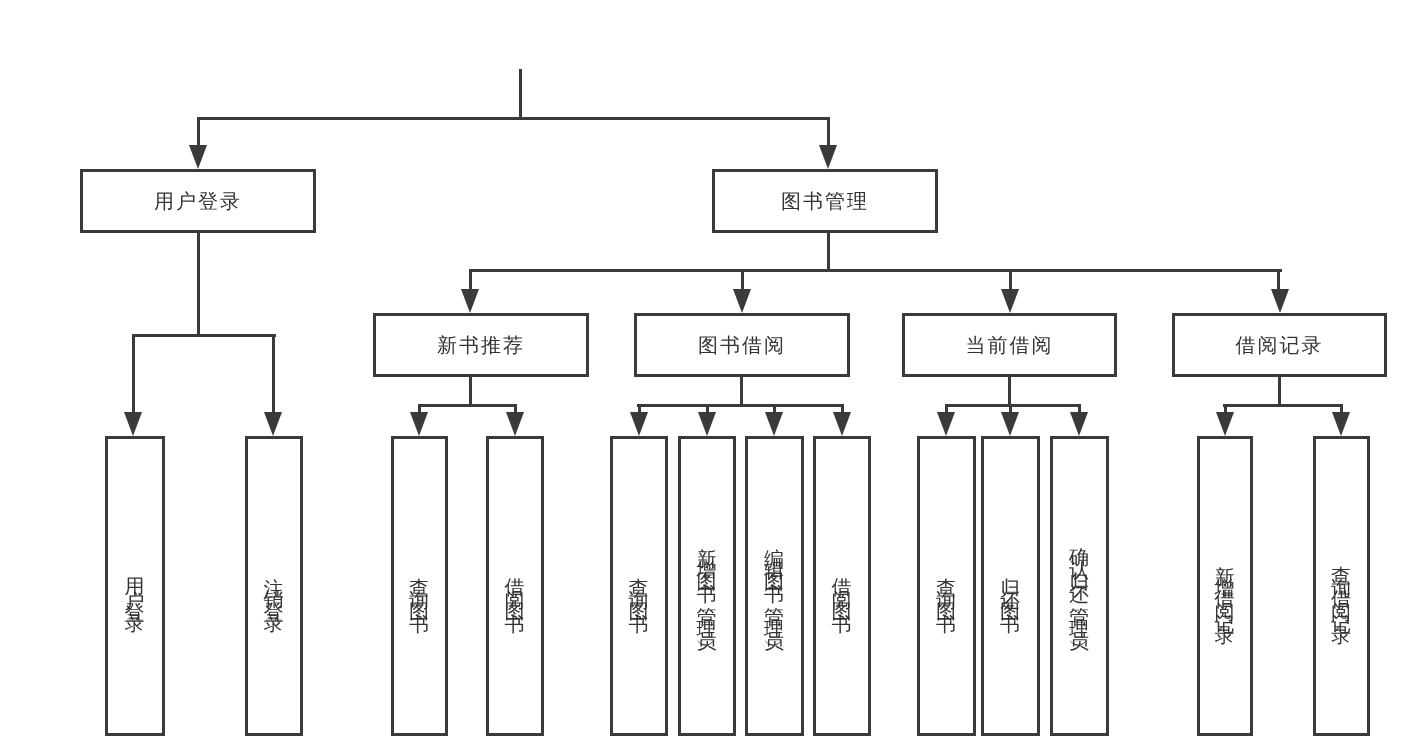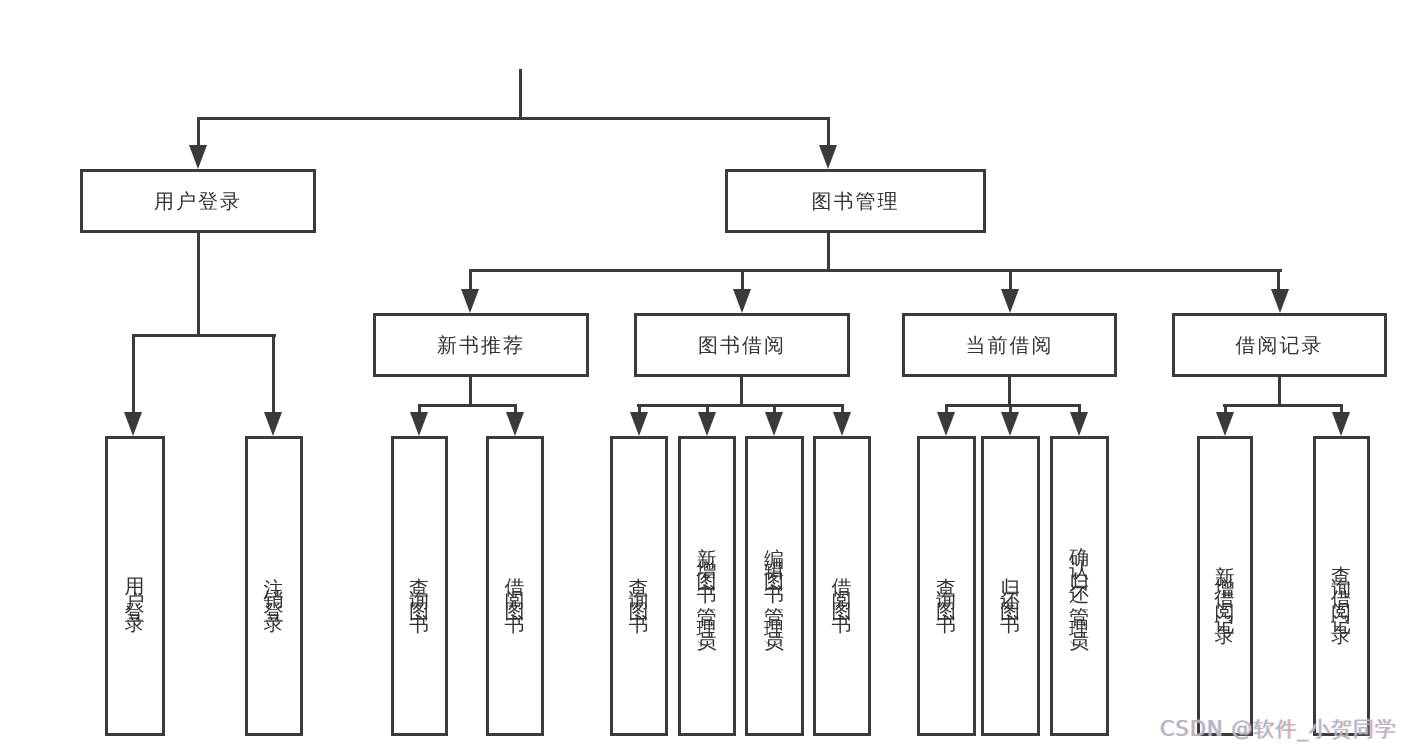--- a/index.html
+++ b/index.html
@@ -23,21 +23,21 @@
 </style>
 </head>
 <body>
 
 <div class="canvas">
 
 
   <div class="hbox" style="left:80px;top:169px;width:236px;height:64px;">
     <span>用户登录</span>
   </div>
-  <div class="hbox" style="left:712px;top:169px;width:261px;height:64px;margin-left:13px;">
+  <div class="hbox" style="left:712px;top:169px;width:226px;height:64px;">
     <span>图书管理</span>
   </div>
 
   <div class="hbox" style="left:362px;top:313px;width:216px;height:64px;margin-left:11px;">
     <span>新书推荐</span>
   </div>
   <div class="hbox" style="left:634px;top:313px;width:216px;height:64px;">
     <span>图书借阅</span>
   </div>
   <div class="hbox" style="left:902px;top:313px;width:215px;height:64px;">
@@ -139,14 +139,13 @@
       <div class="ah" style="left: 698px; top: 412px;"></div>
       <div class="ah" style="left: 765px; top: 412px;"></div>
       <div class="ah" style="left: 833px; top: 412px;"></div>
       <div class="ah" style="left: 937px; top: 412px;"></div>
       <div class="ah" style="left: 1001px; top: 412px;"></div>
       <div class="ah" style="left: 1070px; top: 412px;"></div>
       <div class="ah" style="left: 1216px; top: 412px;"></div>
       <div class="ah" style="left: 1332px; top: 412px;"></div>
     </div>
 
-  <div class="wm">CSDN @软件_小贺同学</div>
 </div>
 
 </body></html>

